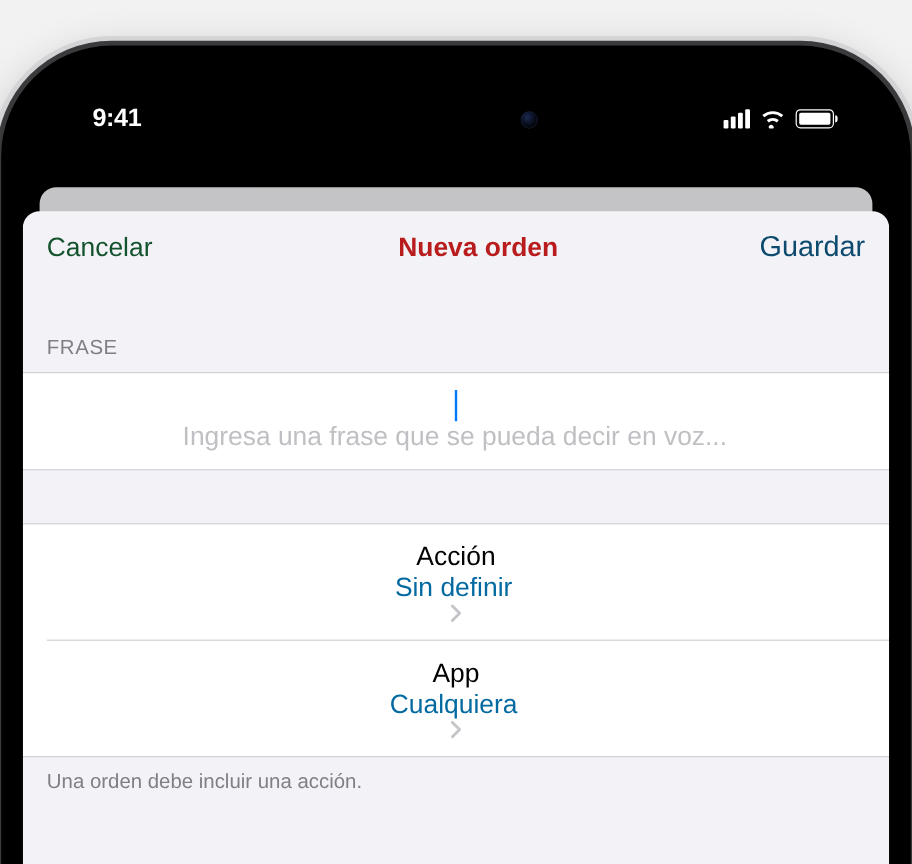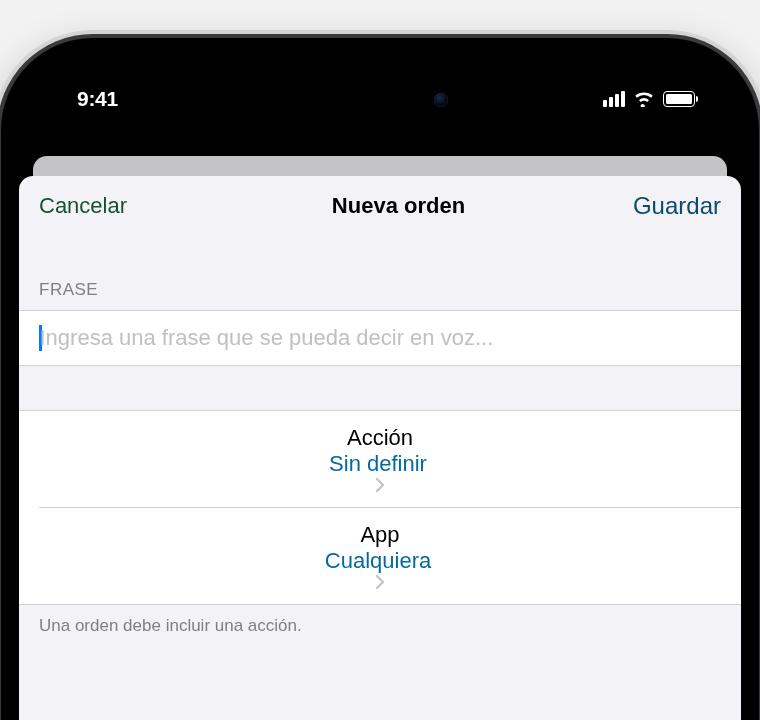--- a/index.html
+++ b/index.html
@@ -105,35 +105,36 @@
       overflow: hidden;
     }
     .nav {
       height: 60px;
       display: flex;
       align-items: center;
       justify-content: space-between;
       padding: 0 20px;
     }
     .nav-left { color: #14532d; font-size: 22px; font-weight: 400; }
-    .nav-title { color: #000000; font-size: 22px; font-weight: 600; position:absolute; left:0; right:0; text-align:center; pointer-events:none;padding-left:37px; }
+    .nav-title { color: #b91c1c; font-size: 22px; font-weight: 600; position:absolute; left:0; right:0; text-align:center; pointer-events:none;padding-left:37px; }
     .nav-right { color: #0c4a6e; font-size: 24px; font-weight: 400; }
     .section-header {
       color: #7f7f84;
       font-size: 17px;
       letter-spacing: 0.5px;
       padding: 44px 20px 10px;
     }
     .input-row {
       background: #fff;
       border-top: 0.5px solid #d0d0d4;
       border-bottom: 0.5px solid #d0d0d4;
       padding: 14px 20px;
       display: flex;
       align-items: center;
+      flex-direction: column;
     }
     .cursor {
       width: 2.5px; height: 26px; background: #007aff;
       animation: blink 1.1s step-start infinite;
       flex: 0 0 auto;
     }
     @keyframes blink { 50% { opacity: 0; } }
     .placeholder {
       color: #c0c0c4; font-size: 22px; font-weight: 400;
       white-space: nowrap; overflow: hidden; text-overflow: ellipsis;

